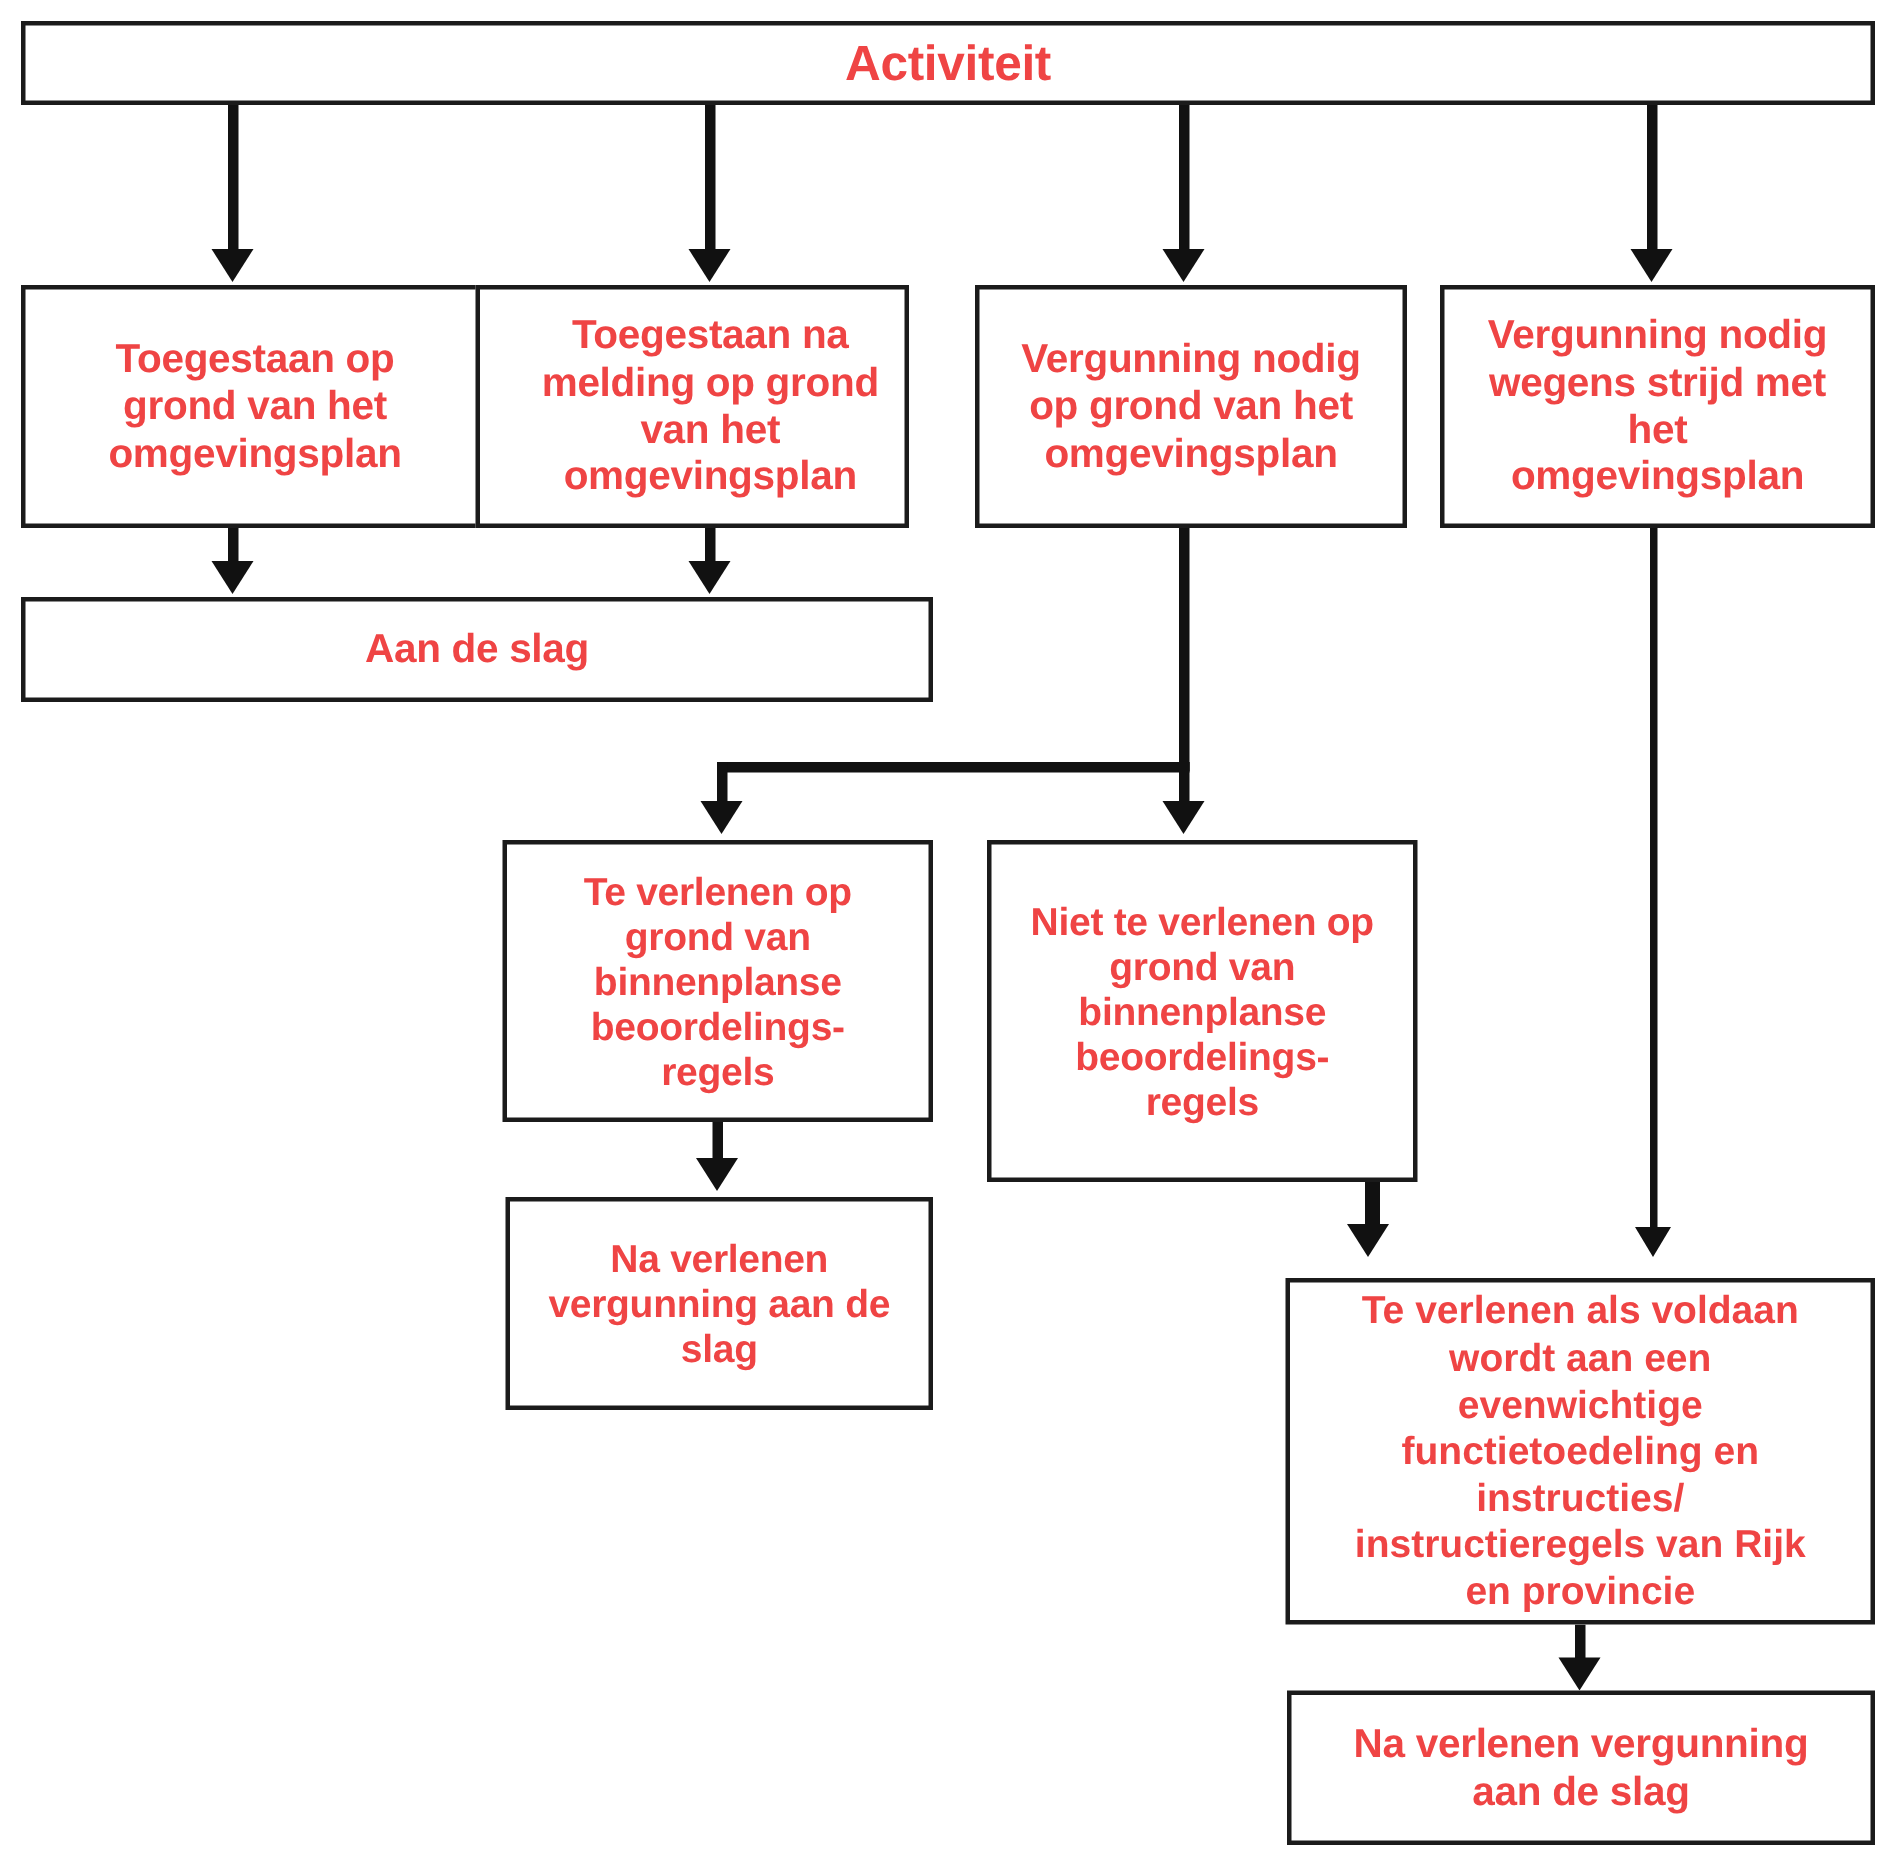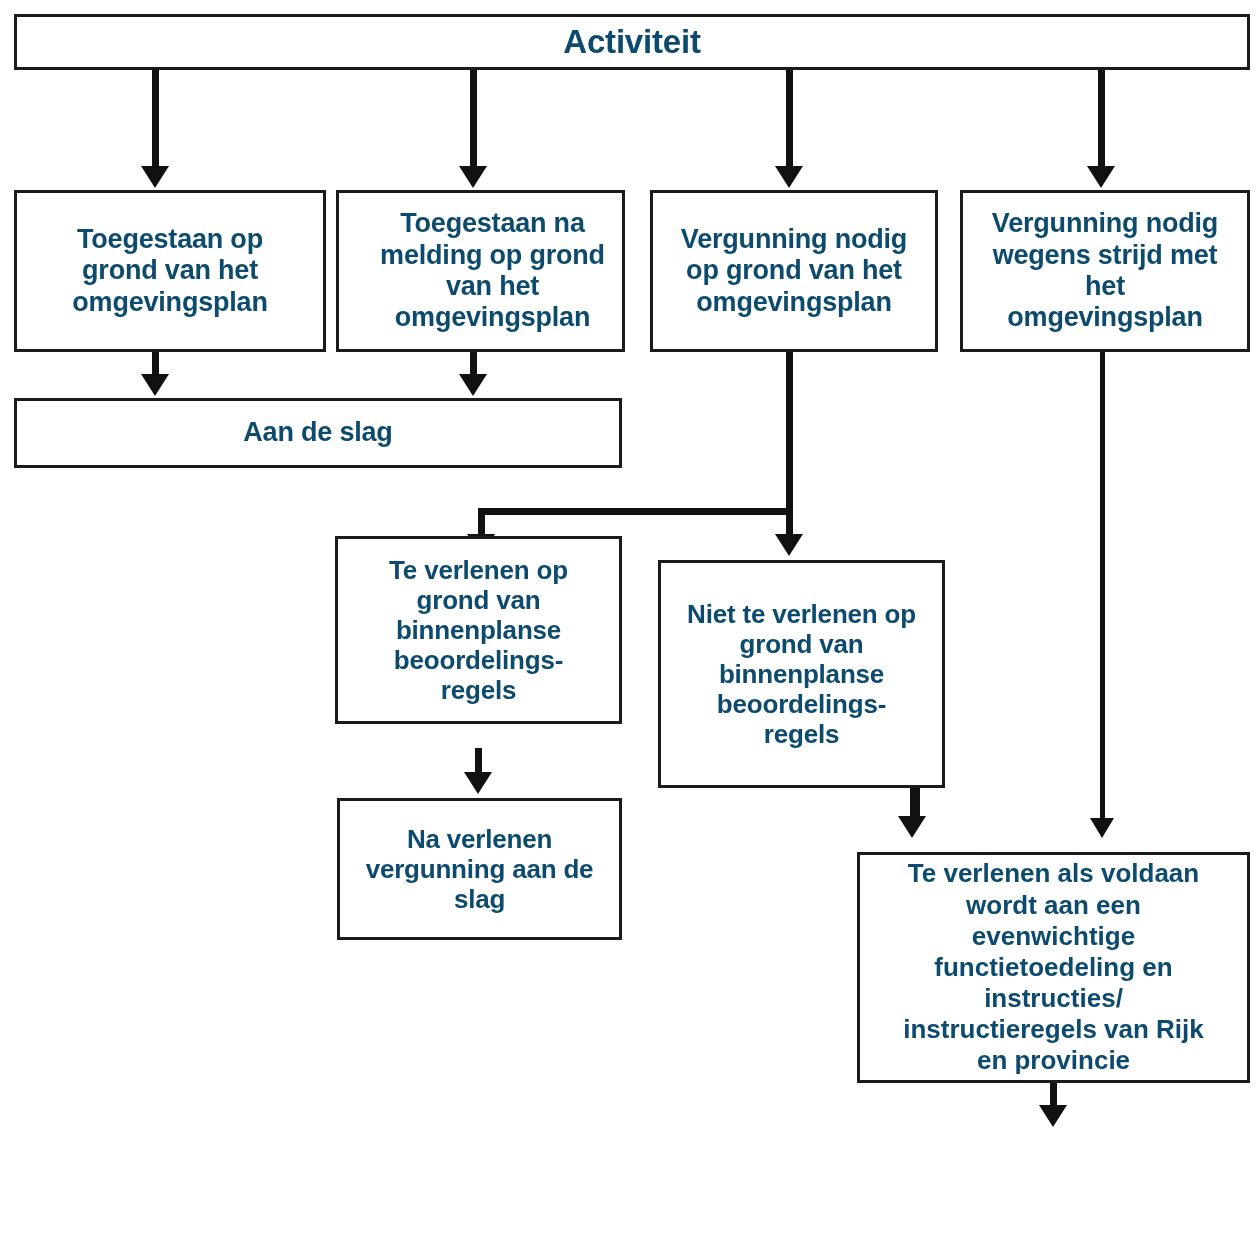--- a/index.html
+++ b/index.html
@@ -18,21 +18,21 @@
   .node {
     position: absolute;
     box-sizing: border-box;
     border: 3px solid #1b1b1b;
     background: #ffffff;
     display: flex;
     align-items: center;
     justify-content: center;
     text-align: center;
     font-weight: bold;
-    color: #0c4a6e;
+    color: #ef4444;
     line-height: 1.16;
     letter-spacing: -0.2px;
     z-index: 3;
   }
   .node .txt {
     display: block;
     width: 100%;
     white-space: pre-line;
     padding: 0 4px;
   }
@@ -87,21 +87,21 @@
 
   <div class="vline" style="left:1098px; top:70px; width:7px; height:100px;"></div>
   <div class="arrowhead" style="left:1087px; top:166px;"></div>
 
   <div class="node n-mid" style="left:14px; top:190px; width:312px; height:162px;">
     <span class="txt">Toegestaan op
 grond van het
 omgevingsplan</span>
   </div>
 
-  <div class="node n-mid" style="left:336px; top:190px; width:289px; height:162px;padding-left:24px;">
+  <div class="node n-mid" style="left:317px; top:190px; width:289px; height:162px;padding-left:24px;">
     <span class="txt">Toegestaan na
 melding op grond
 van het
 omgevingsplan</span>
   </div>
 
   <div class="node n-mid" style="left:650px; top:190px; width:288px; height:162px;">
     <span class="txt">Vergunning nodig
 op grond van het
 omgevingsplan</span>
@@ -127,21 +127,21 @@
   <div class="vline" style="left:786px; top:352px; width:7px; height:162px;"></div>
   <div class="hline" style="left:478px; top:508px; width:315px; height:7px;"></div>
   <div class="vline" style="left:478px; top:508px; width:7px; height:28px;"></div>
   <div class="arrowhead" style="left:467px; top:534px;"></div>
   <div class="vline" style="left:786px; top:508px; width:7px; height:28px;"></div>
   <div class="arrowhead" style="left:775px; top:534px;"></div>
 
   <div class="vline" style="left:1100px; top:352px; width:5px; height:470px;"></div>
   <div class="arrowhead thin" style="left:1090px; top:818px;"></div>
 
-  <div class="node n-assess" style="left:335px; top:536px; width:287px; height:188px;">
+  <div class="node n-assess" style="left:335px; top:560px; width:287px; height:188px;">
     <span class="txt">Te verlenen op
 grond van
 binnenplanse
 beoordelings-
 regels</span>
   </div>
 
   <div class="node n-assess" style="left:658px; top:560px; width:287px; height:228px;">
     <span class="txt">Niet te verlenen op
 grond van
@@ -168,14 +168,18 @@
 
   <div class="node n-after" style="left:337px; top:798px; width:285px; height:142px;">
     <span class="txt">Na verlenen
 vergunning aan de
 slag</span>
   </div>
 
   <div class="vline" style="left:1050px; top:1083px; width:7px; height:30px;"></div>
   <div class="arrowhead" style="left:1039px; top:1105px;"></div>
 
+  <div class="node n-final" style="left:858px; top:1127px; width:392px; height:103px;">
+    <span class="txt">Na verlenen vergunning
+aan de slag</span>
+  </div>
 
 </div>
 
 </body></html>

